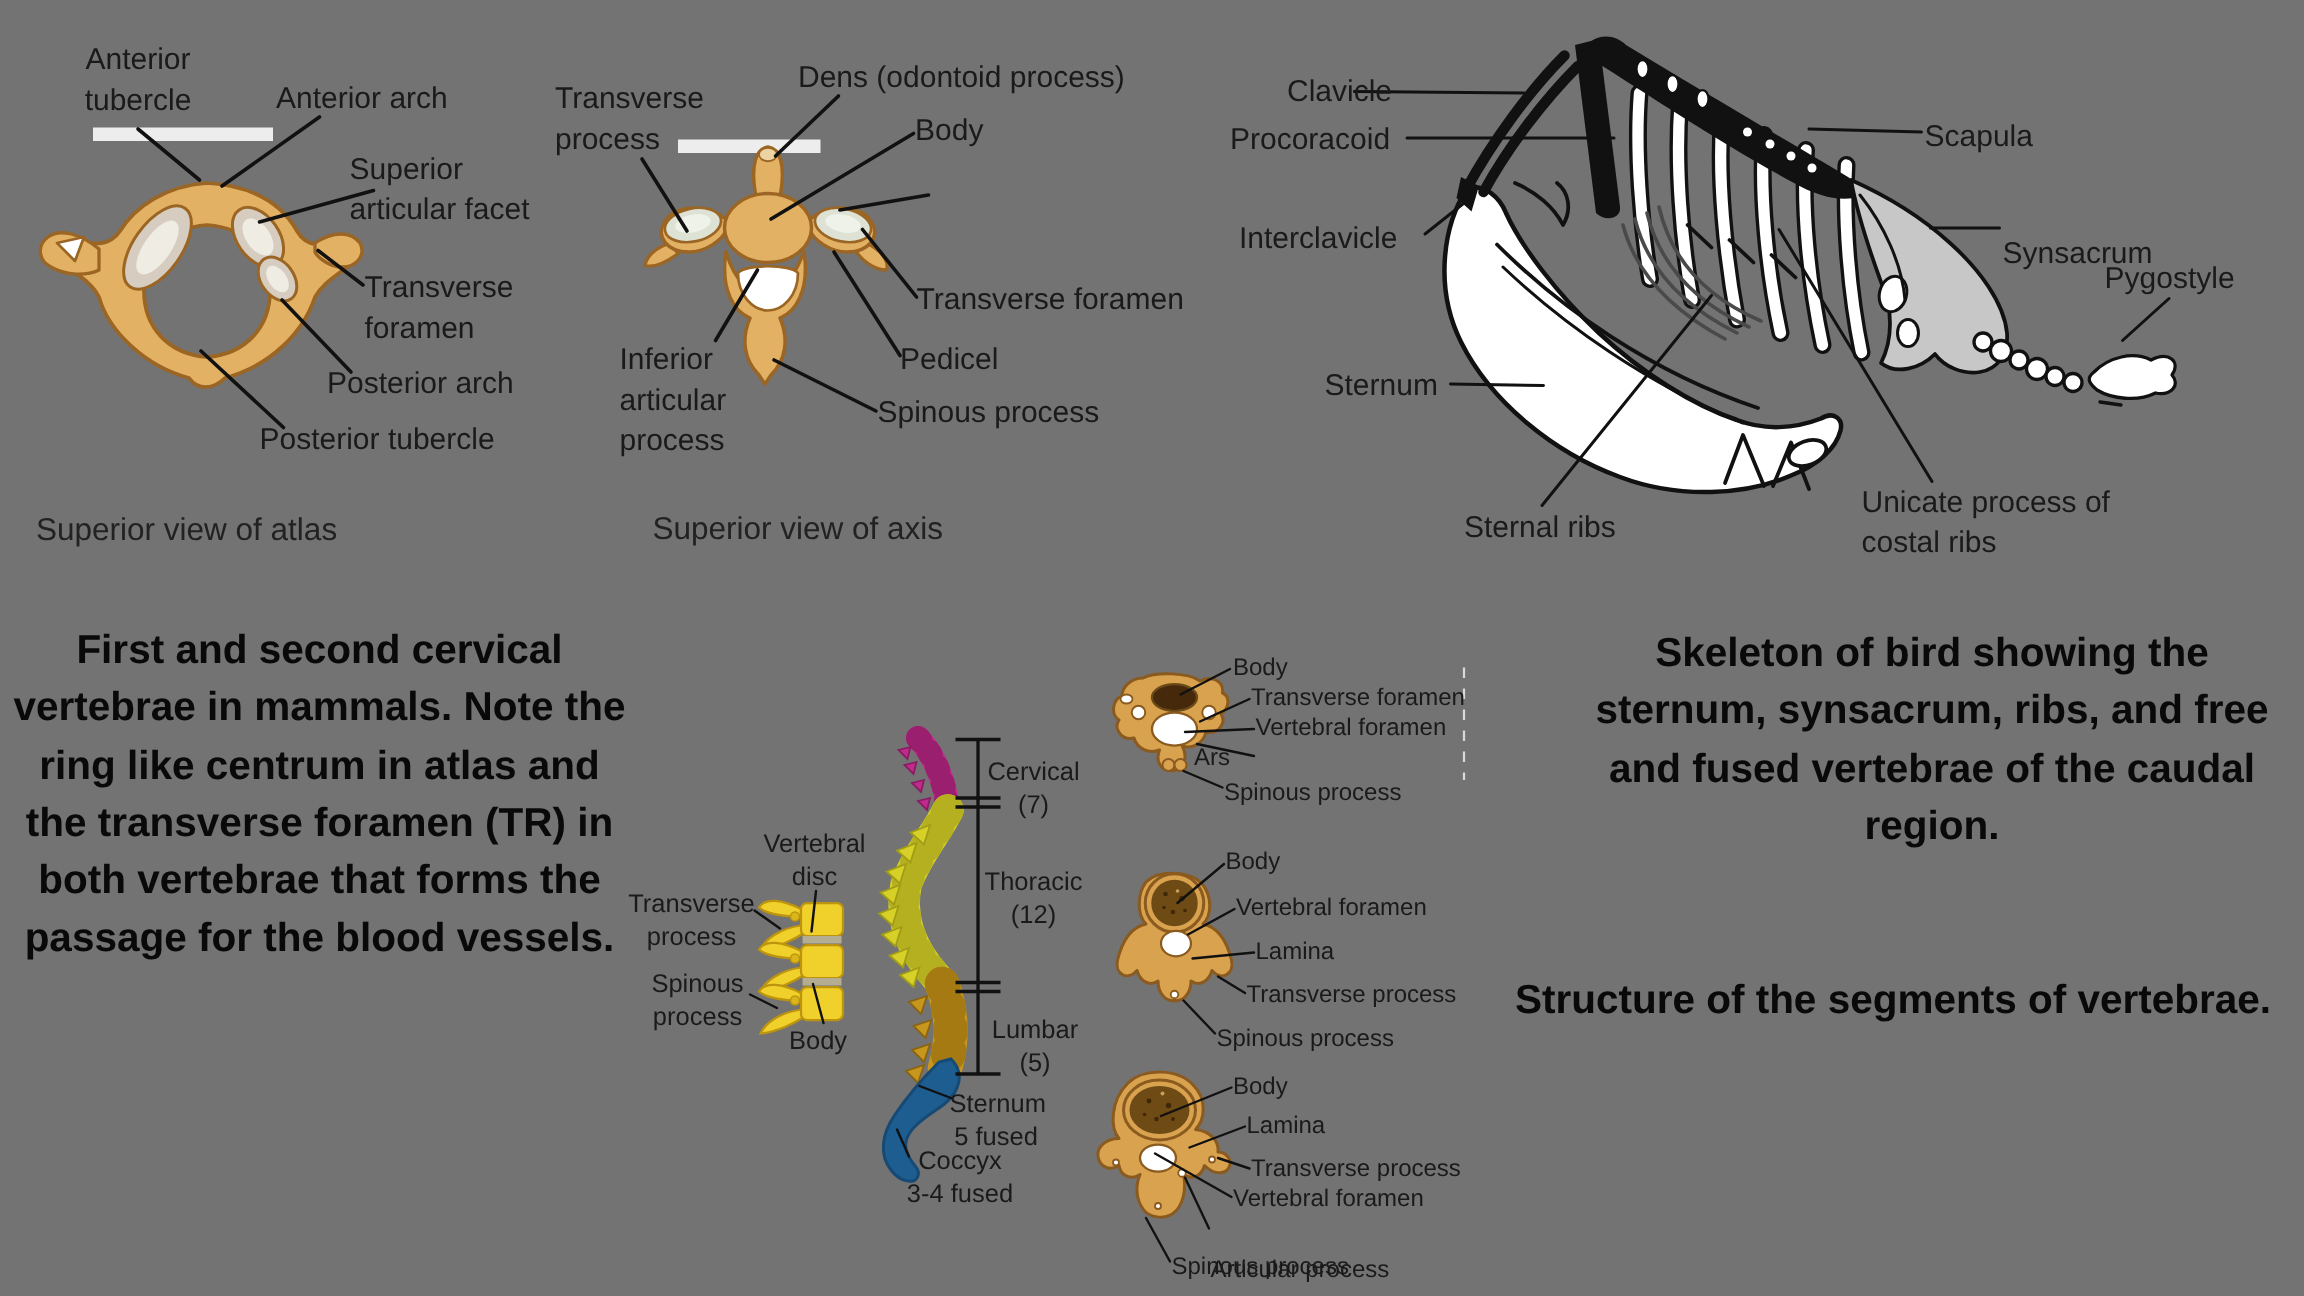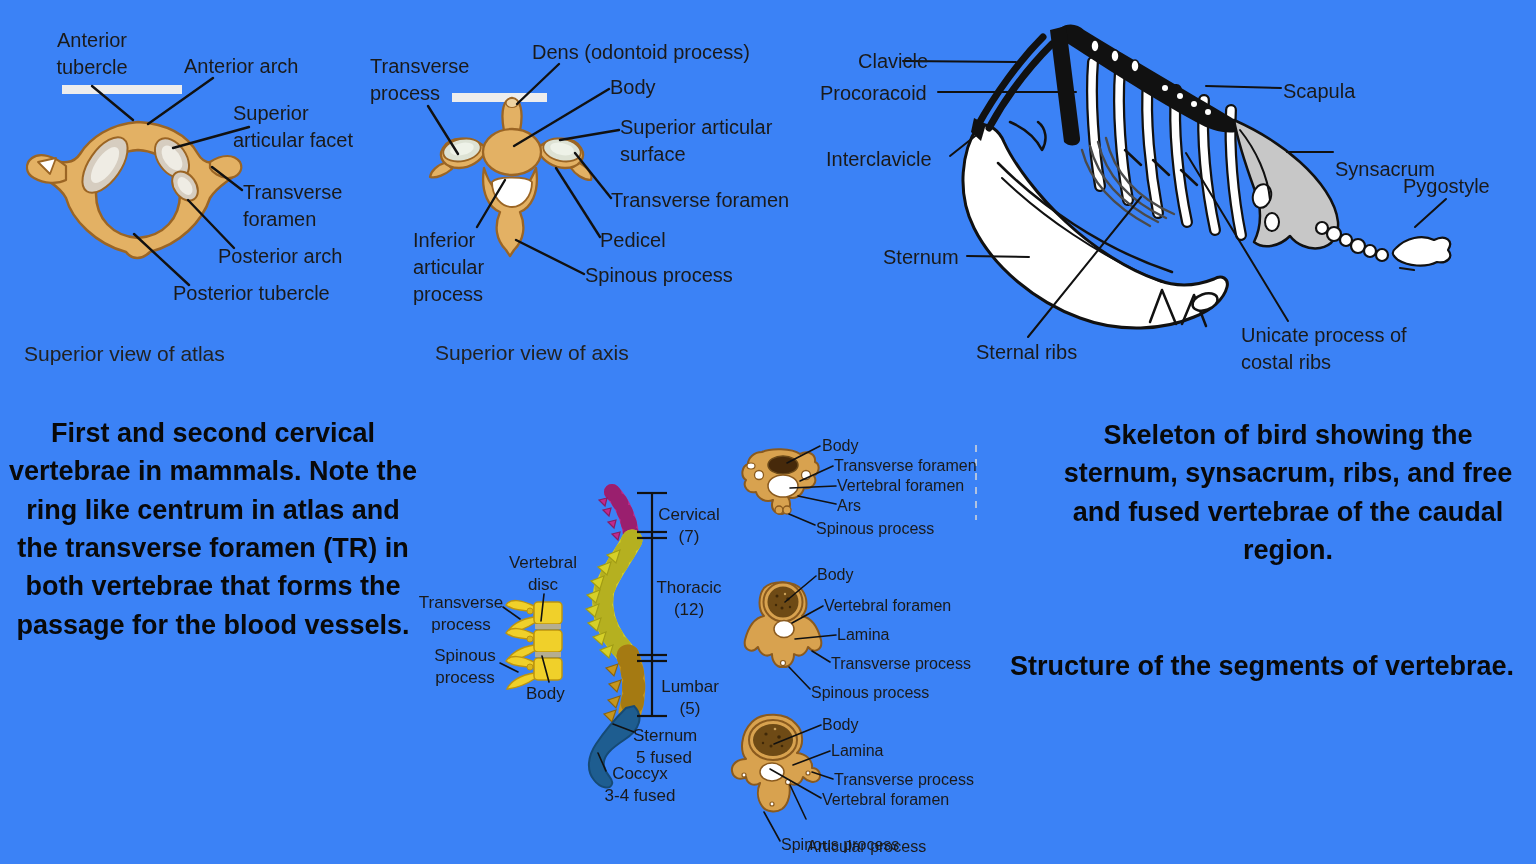--- a/index.html
+++ b/index.html
@@ -1,16 +1,16 @@
 <!DOCTYPE html>
 <html><head>
 <meta charset="utf-8">
 <style>
   html,body{margin:0;padding:0;background:#fff;}
-  #canvas{position:relative;width:1536px;height:864px;background:#3b82f6;overflow:hidden;
+  #canvas{position:relative;width:1536px;height:864px;background:#737373;overflow:hidden;
           font-family:"Liberation Sans",sans-serif;}
   #art{position:absolute;left:0;top:0;}
   .lbl{position:absolute;font:20px/1.35 "Liberation Sans",sans-serif;color:#1a1a1a;white-space:nowrap;}
   .lbl-sm{position:absolute;font:17px/1.3 "Liberation Sans",sans-serif;color:#1a1a1a;white-space:nowrap;}
   .lbl-xs{position:absolute;font:16px/1.25 "Liberation Sans",sans-serif;color:#1a1a1a;white-space:nowrap;}
   .cap{position:absolute;font:21px/1.2 "Liberation Sans",sans-serif;color:#222;white-space:nowrap;}
   .big{position:absolute;font:700 27px/1.42 "Liberation Sans",sans-serif;color:#090909;text-align:center;}
   .wrap{white-space:normal;}
   .ctr{text-align:center;}
   .rlabel{position:absolute;font:17px/1.3 "Liberation Sans",sans-serif;color:#1a1a1a;text-align:center;}
@@ -327,21 +327,20 @@
 <div class="lbl" style="left:184px;top:53px;">Anterior arch</div>
 <div class="lbl wrap" style="left:233px;top:100px;width:145px;">Superior articular facet</div>
 <div class="lbl wrap" style="left:243px;top:179px;width:118px;">Transverse foramen</div>
 <div class="lbl" style="left:218px;top:243px;">Posterior arch</div>
 <div class="lbl" style="left:173px;top:280px;">Posterior tubercle</div>
 <div class="cap" style="left:24px;top:341px;">Superior view of atlas</div>
 
 <div class="lbl wrap" style="left:370px;top:53px;width:118px;">Transverse process</div>
 <div class="lbl" style="left:532px;top:39px;">Dens (odontoid process)</div>
 <div class="lbl" style="left:610px;top:74px;">Body</div>
-<div class="lbl wrap" style="left:620px;top:114px;width:185px;">Superior articular surface</div>
 <div class="lbl" style="left:611px;top:187px;">Transverse foramen</div>
 <div class="lbl" style="left:600px;top:227px;">Pedicel</div>
 <div class="lbl" style="left:585px;top:262px;">Spinous process</div>
 <div class="lbl wrap" style="left:413px;top:227px;width:95px;">Inferior articular process</div>
 <div class="cap" style="left:435px;top:340px;">Superior view of axis</div>
 
 <div class="lbl" style="left:858px;top:48px;">Clavicle</div>
 <div class="lbl" style="left:820px;top:80px;">Procoracoid</div>
 <div class="lbl" style="left:826px;top:146px;">Interclavicle</div>
 <div class="lbl" style="left:883px;top:244px;">Sternum</div>
@@ -377,21 +376,21 @@
   <div>5 fused</div>
 </div>
 <div class="rlabel" style="left:601px;top:763px;width:78px;">
   <div>Coccyx</div>
   <div>3-4 fused</div>
 </div>
 
 <div class="lbl-xs" style="left:822px;top:436px;">Body</div>
 <div class="lbl-xs" style="left:834px;top:456px;">Transverse foramen</div>
 <div class="lbl-xs" style="left:837px;top:476px;">Vertebral foramen</div>
-<div class="lbl-xs" style="left:837px;top:496px;">Ars</div>
+<div class="lbl-xs" style="left:796px;top:496px;">Ars</div>
 <div class="lbl-xs" style="left:816px;top:519px;">Spinous process</div>
 
 <div class="lbl-xs" style="left:817px;top:565px;">Body</div>
 <div class="lbl-xs" style="left:824px;top:596px;">Vertebral foramen</div>
 <div class="lbl-xs" style="left:837px;top:625px;">Lamina</div>
 <div class="lbl-xs" style="left:831px;top:654px;">Transverse process</div>
 <div class="lbl-xs" style="left:811px;top:683px;">Spinous process</div>
 
 <div class="lbl-xs" style="left:822px;top:715px;">Body</div>
 <div class="lbl-xs" style="left:831px;top:741px;">Lamina</div>

